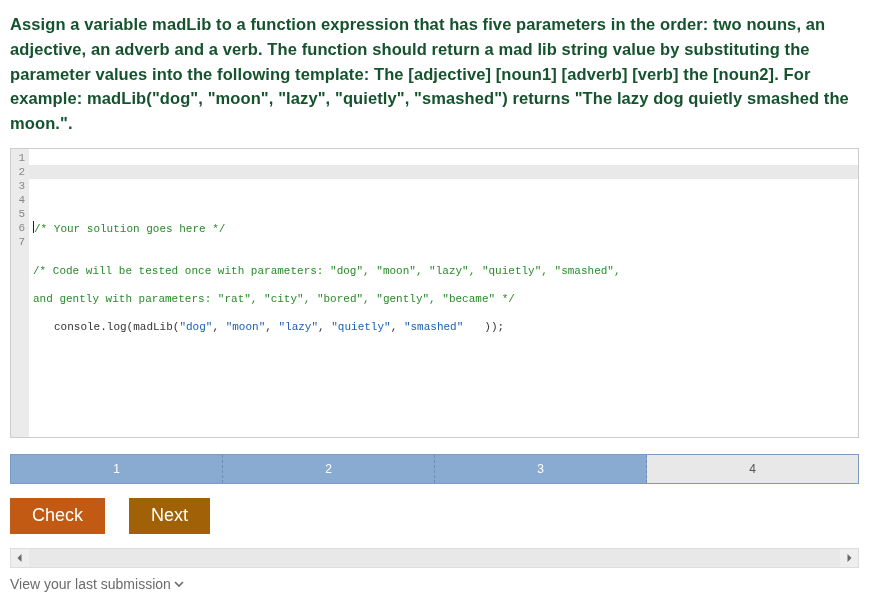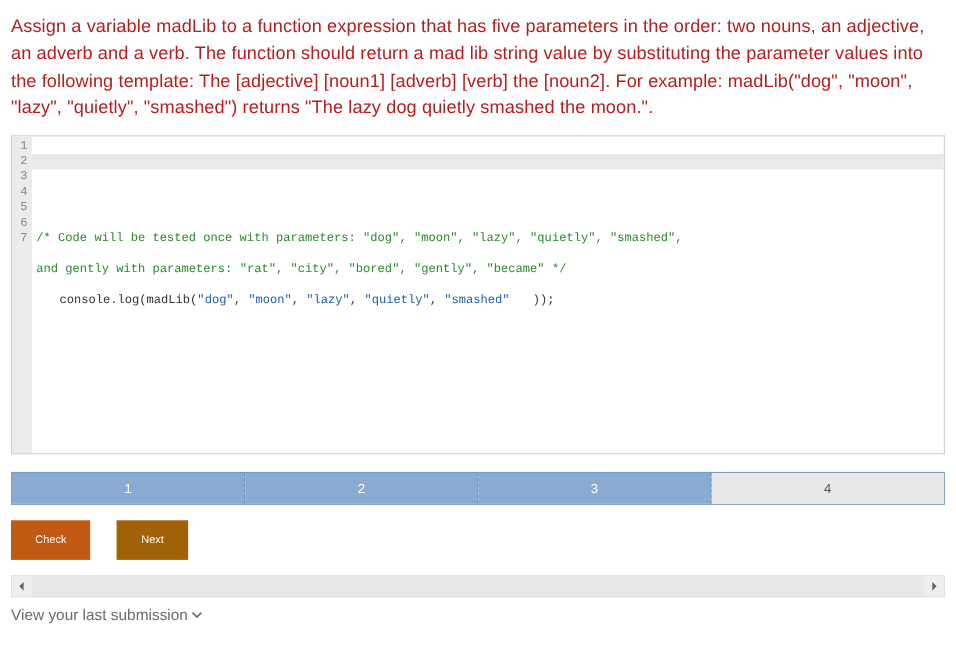--- a/index.html
+++ b/index.html
@@ -7,23 +7,23 @@
     margin: 0;
     padding: 12px 10px;
     font-family: "Helvetica Neue", Helvetica, Arial, sans-serif;
     color: #444;
     background: #fff;
     width: 869px;
   }
   .prompt {
     font-size: 16.5px;
     line-height: 1.5;
-    color: #b91c1c;
+    color: #14532d;
     margin: 0 0 12px 0;
-    font-weight: 400;
+    font-weight: 700;
     letter-spacing: 0.1px;
   }
   .editor-frame {
     border: 1px solid #ccc;
     background: #fff;
     height: 290px;
     display: flex;
     font-family: Consolas, "Courier New", monospace;
     font-size: 11px;
     line-height: 14px;
@@ -92,21 +92,21 @@
     display: flex;
     gap: 24px;
   }
   .btn {
     display: inline-flex;
     align-items: center;
     justify-content: center;
     height: 36px;
     padding: 4px 22px;
     color: #fff;
-    font-size: 10px;
+    font-size: 18px;
     border: none;
     cursor: pointer;
   }
   .btn-primary { background: #c35a13; }
   .btn-secondary { background: #a16207; }
   .hscroll-wrap {
     margin-top: 14px;
     border: 1px solid #ddd;
     height: 20px;
     display: flex;
@@ -154,20 +154,21 @@
     <div>3</div>
     <div>4</div>
     <div>5</div>
     <div>6</div>
     <div>7</div>
   </div>
   <div class="code">
     <div class="hl-line"></div>
     <div class="code-lines">
 <div><span></span></div>
+<div><span class="cursor"></span><span class="c-comment">/* Your solution goes here */</span></div>
 <div><span></span></div>
 <div><span class="c-comment"><span>/* Code will be tested once with parameters: </span><span>"dog"</span><span>, </span><span>"moon"</span><span>, </span><span>"lazy"</span><span>, </span><span>"quietly"</span><span>, </span><span>"smashed"</span><span>,</span></span></div>
 <div><span class="c-comment"><span>and gently with parameters: </span><span>"rat"</span><span>, </span><span>"city"</span><span>, </span><span>"bored"</span><span>, </span><span>"gently"</span><span>, </span><span>"became"</span><span> */</span></span></div>
 <div><span class="c-key">console.log(madLib(</span><span class="c-str">"dog"</span><span>, </span><span class="c-str">"moon"</span><span>, </span><span class="c-str">"lazy"</span><span>, </span><span class="c-str">"quietly"</span><span>, </span><span class="c-str">"smashed"</span><span class="c-key">));</span></div>
 <div></div>
     </div>
   </div>
 </div>
 
 <div class="steps">

